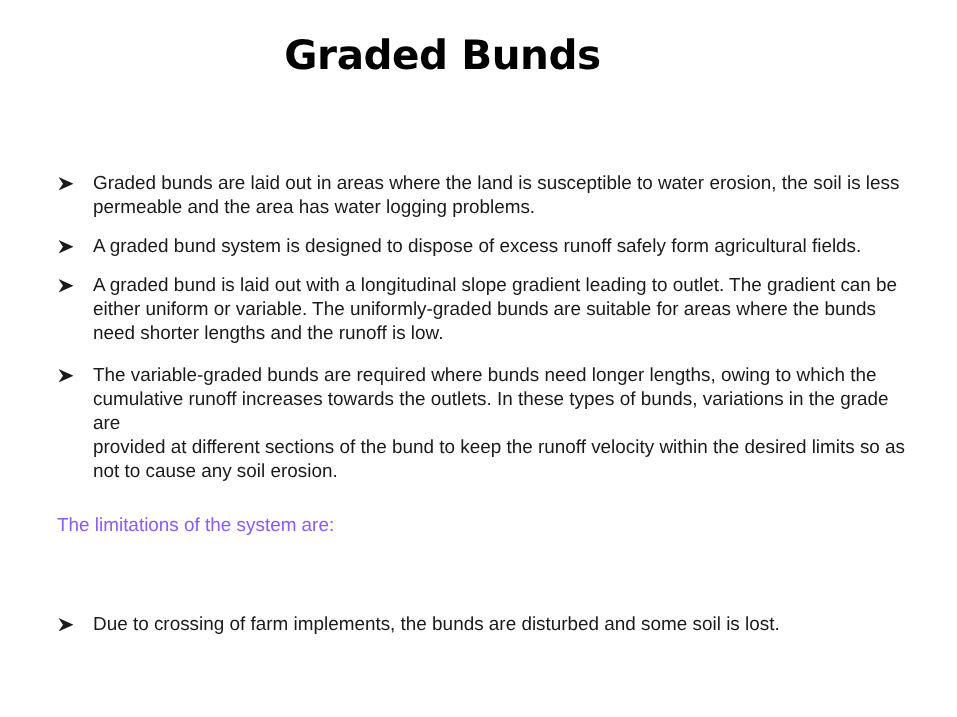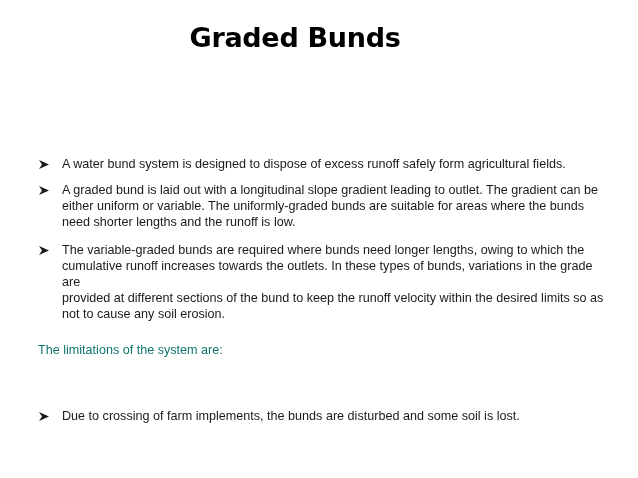--- a/index.html
+++ b/index.html
@@ -57,38 +57,47 @@
     .bullet .text {
       display: block;
       margin-left: 24px;
       white-space: pre-line;
     }
     .plain {
       position: absolute;
       left: 38px;
       font-size: 12.6px;
       line-height: 16px;
-      color: #0f766e;
+      color: #8b5cf6;
     }
   </style>
 </head>
 <body>
 
 <div class="slide">
 
   <div class="title">Graded Bunds</div>
 
+  <div class="bullet" style="top:114px;">
+    <span class="arrow">
+      <svg width="10" height="9" viewBox="0 0 10 9">
+          <path d="M0 0 L10 4.5 L0 9 L3 4.5 Z" fill="#1a1a1a"></path>
+        </svg>
+    </span>
+    <span class="text">Graded bunds are laid out in areas where the land is susceptible to water erosion, the soil is less
+permeable and the area has water logging problems.</span>
+  </div>
 
   <div class="bullet" style="top:156px;">
     <span class="arrow">
       <svg width="10" height="9" viewBox="0 0 10 9">
           <path d="M0 0 L10 4.5 L0 9 L3 4.5 Z" fill="#1a1a1a"></path>
         </svg>
     </span>
-    <span class="text"> A water bund system is designed to dispose of excess runoff safely form agricultural fields.</span>
+    <span class="text"> A graded bund system is designed to dispose of excess runoff safely form agricultural fields.</span>
   </div>
 
   <div class="bullet" style="top:242px;">
     <span class="arrow">
       <svg width="10" height="9" viewBox="0 0 10 9">
           <path d="M0 0 L10 4.5 L0 9 L3 4.5 Z" fill="#1a1a1a"></path>
         </svg>
     </span>
     <span class="text">The variable-graded bunds are required where bunds need longer lengths, owing to which the
 cumulative runoff increases towards the outlets. In these types of bunds, variations in the grade are

